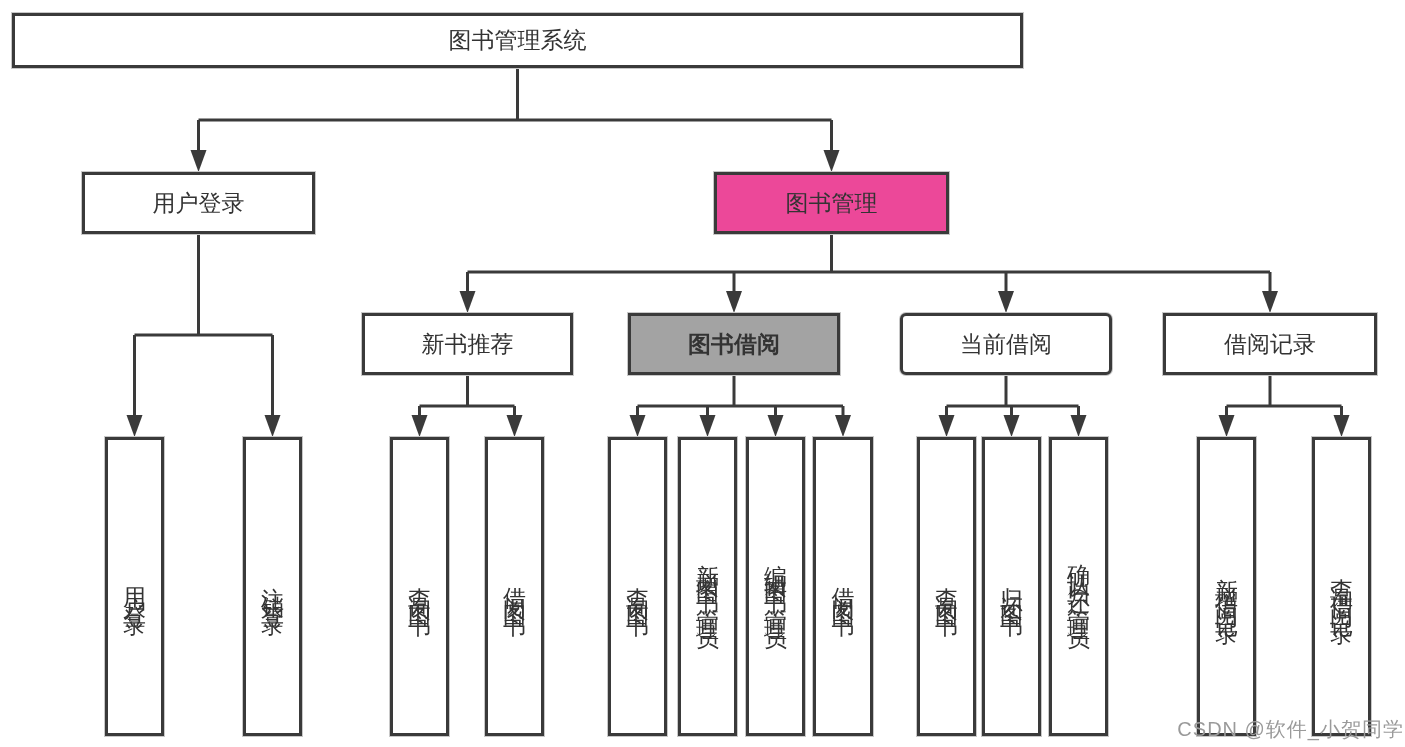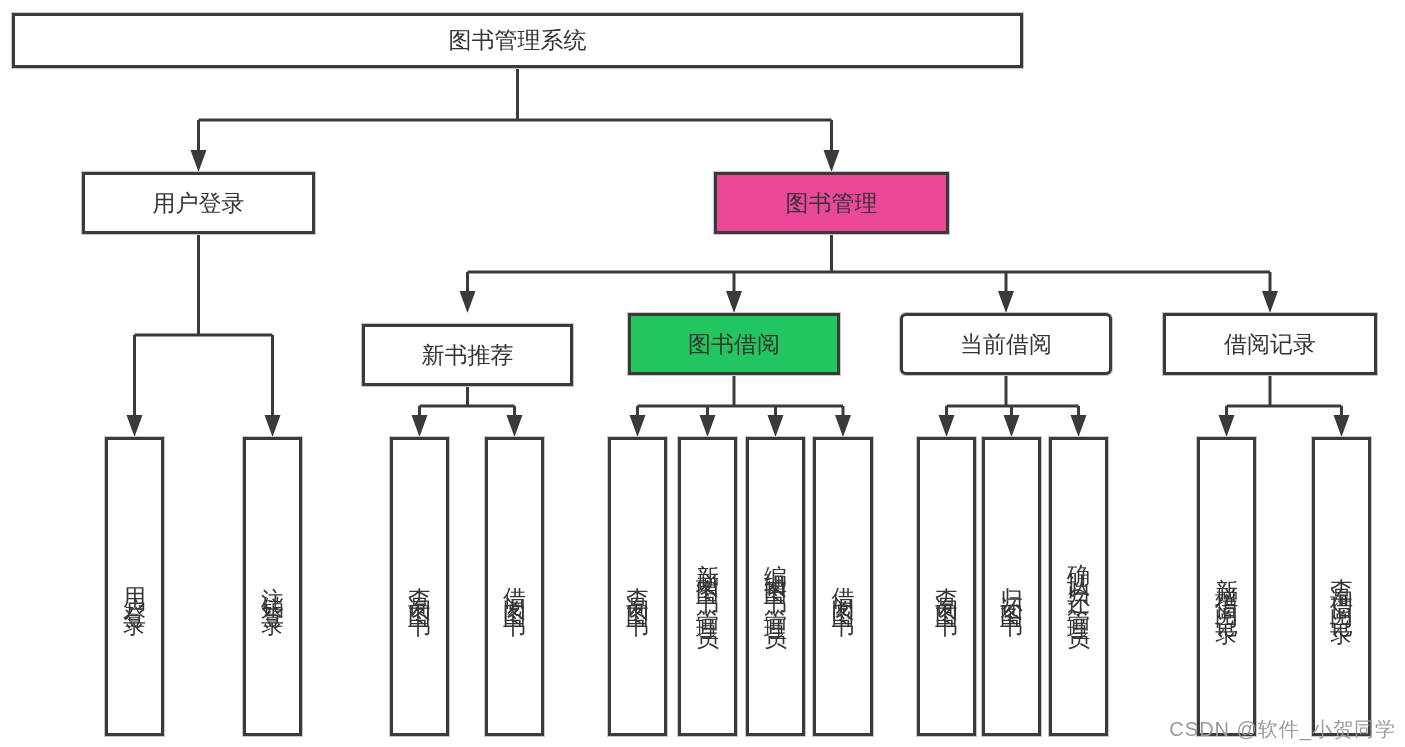--- a/index.html
+++ b/index.html
@@ -25,21 +25,21 @@
     box-shadow:0 0 0 1px #c8c8c8;
   }
   .node.vert .lbl{
     writing-mode:vertical-rl;
     letter-spacing:9px;
     font-size:23px;
   }
   .lbl{white-space:nowrap;}
   #watermark{
     position:absolute;
-    right:9px;top:716px;
+    right:1px;top:716px;
     font-size:20px;
     color:#9a9a9a;
     letter-spacing:1px;
     white-space:nowrap;
     text-align:right;
   }
 </style>
 </head>
 <body>
 
@@ -101,24 +101,24 @@
   <div id="nodes">
       <div class="node" style="left: 12px; top: 13px; width: 1011px; height: 55px; border-color: rgb(58, 58, 58); color: rgb(51, 51, 51); background: rgb(255, 255, 255);">
         <span class="lbl">图书管理系统</span>
       </div>
       <div class="node" style="left: 82px; top: 172px; width: 233px; height: 62px; border-color: rgb(58, 58, 58); color: rgb(51, 51, 51); background: rgb(255, 255, 255);">
         <span class="lbl">用户登录</span>
       </div>
       <div class="node" style="left: 714px; top: 172px; width: 235px; height: 62px; border-color: rgb(58, 58, 58); color: rgb(51, 51, 51); background: #ec4899;">
         <span class="lbl">图书管理</span>
       </div>
-      <div class="node" style="left: 362px; top: 324px; width: 211px; height: 62px; border-color: rgb(58, 58, 58); color: rgb(51, 51, 51); background: rgb(255, 255, 255); justify-content: center;">
+      <div class="node" style="left: 362px; top: 313px; width: 211px; height: 62px; border-color: rgb(58, 58, 58); color: rgb(51, 51, 51); background: rgb(255, 255, 255); justify-content: center;">
         <span class="lbl">新书推荐</span>
       </div>
-      <div class="node" style="left: 628px; top: 313px; width: 212px; height: 62px; border-color: rgb(58, 58, 58); color: rgb(51, 51, 51); background: #22c55e;">
+      <div class="node" style="left: 628px; top: 313px; width: 212px; height: 62px; border-color: rgb(58, 58, 58); color: rgb(51, 51, 51); background: #a3a3a3; font-weight: bold;">
         <span class="lbl">图书借阅</span>
       </div>
       <div class="node" style="left: 900px; top: 313px; width: 212px; height: 62px; border-color: rgb(58, 58, 58); color: rgb(51, 51, 51); background: rgb(255, 255, 255); border-radius: 6px;">
         <span class="lbl">当前借阅</span>
       </div>
       <div class="node" style="left: 1163px; top: 313px; width: 214px; height: 62px; border-color: rgb(58, 58, 58); color: rgb(51, 51, 51); background: rgb(255, 255, 255);">
         <span class="lbl">借阅记录</span>
       </div>
       <div class="node vert" style="left: 105px; top: 437px; width: 59px; height: 299px; border-color: rgb(58, 58, 58); color: rgb(51, 51, 51); background: rgb(255, 255, 255);">
         <span class="lbl">用户登录</span>

